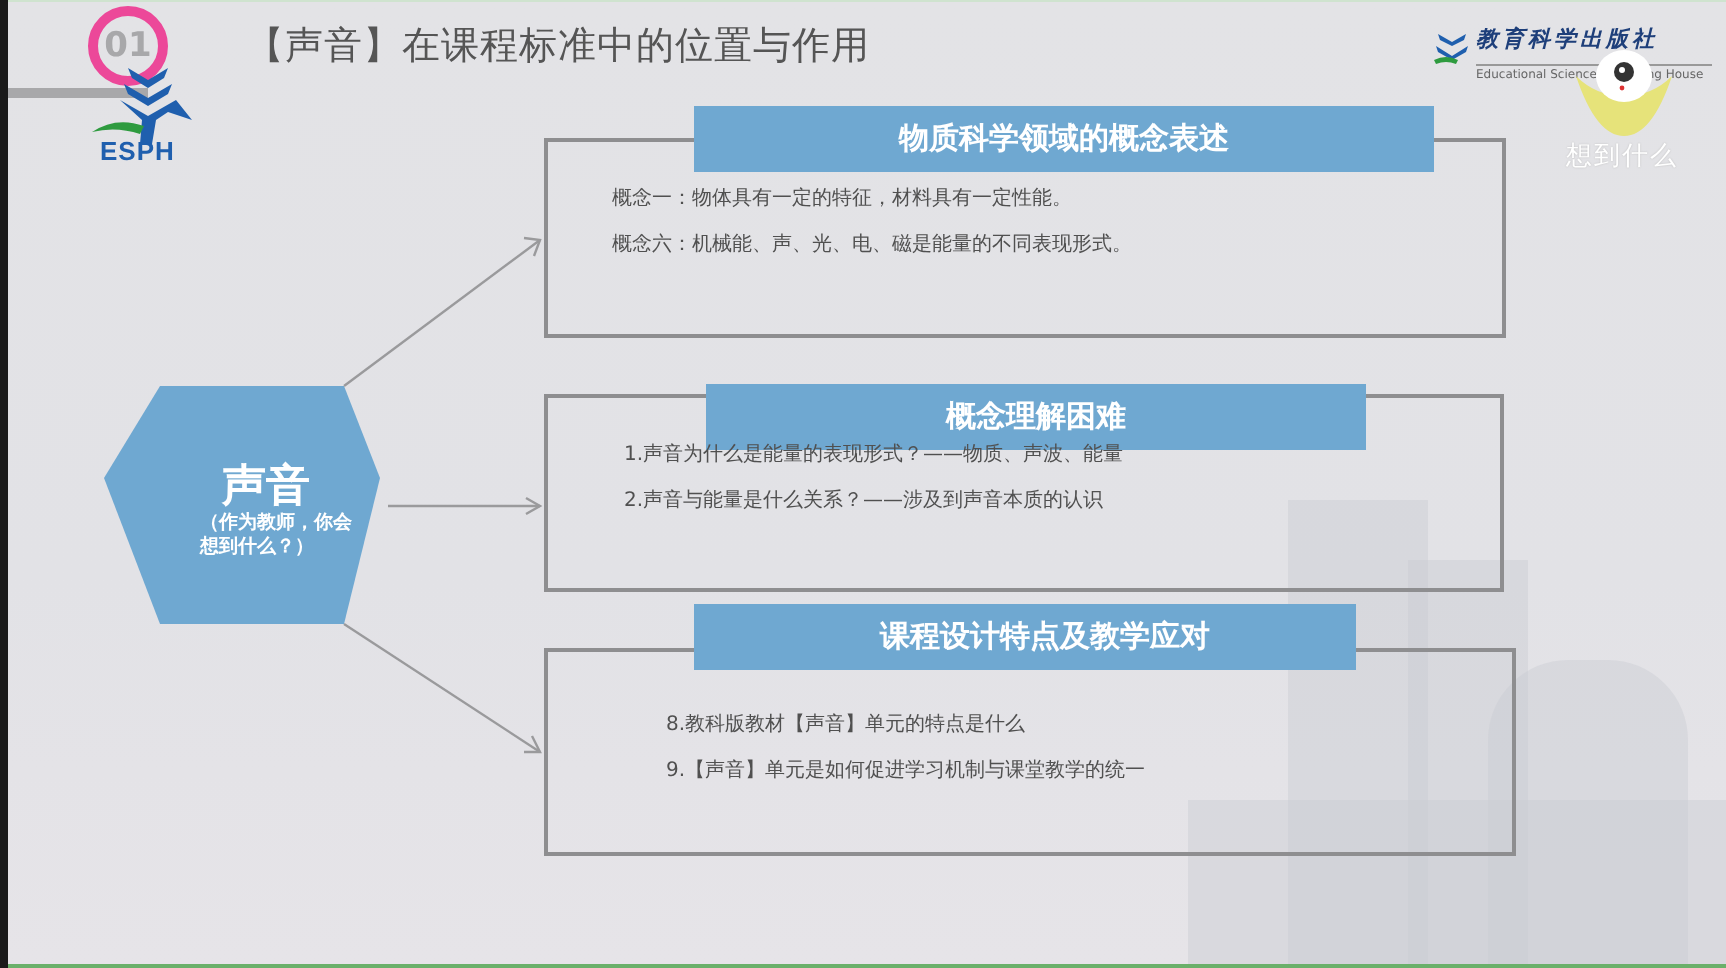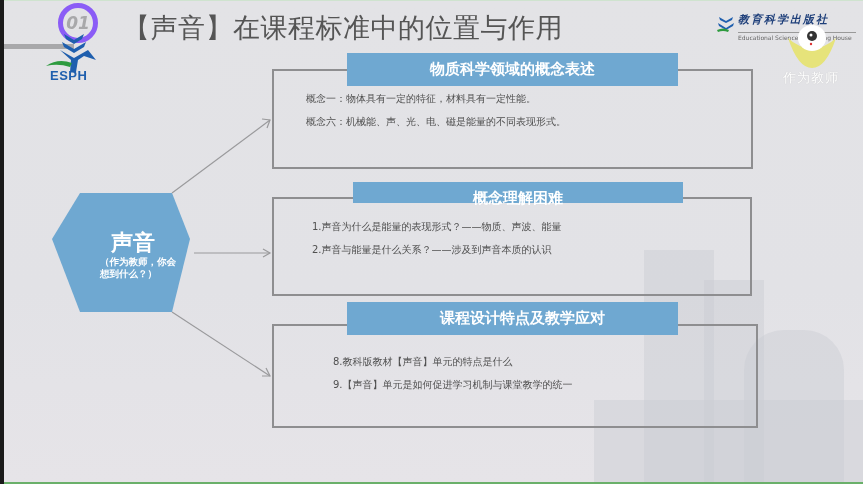--- a/index.html
+++ b/index.html
@@ -14,26 +14,26 @@
     overflow:hidden;
   }
   .green-line { position:absolute; left:4px; right:0; bottom:0; height:2px; background:#6ab06a; }
   .top-green { position:absolute; left:4px; right:0; top:0; height:1px; background:#cfe3cf; }
 
   
   .bldg { position:absolute; background:#c9ccd3; opacity:.45; }
 
   .title-bar { position:absolute; left:0; top:44px; width:70px; height:5px; background:#a8a8aa; }
   .num-circle {
-    position:absolute; left:58px; top:3px; width:40px; height:40px; border-radius:50%;
-    border:5px solid #8b5cf6; box-sizing:border-box;
-    color:#a8a8aa; font-size:17px; font-weight:bold; text-align:center; line-height:30px;font-style:italic;
+    position:absolute; left:44px; top:3px; width:40px; height:40px; border-radius:50%;
+    border:5px solid #ec4899; box-sizing:border-box;
+    color:#a8a8aa; font-size:17px; font-weight:bold; text-align:center; line-height:30px;
   }
   .title {
-    position:absolute; left:123px; top:10px; font-size:27px; color:#555;
+    position:absolute; left:123px; top:10px; font-size:19px; color:#555;
     letter-spacing:0.5px; white-space:nowrap;
   }
   .logo { position:absolute; left:42px; top:20px; width:60px; height:60px; }
   .logo-text {
     position:absolute; left:50px; top:68px; font-size:13px; font-weight:bold; color:#1f5fae;
     letter-spacing:0.5px; font-family:"Liberation Sans", sans-serif;
   }
   .pub-logo { position:absolute; left:716px; top:13px; }
   .pub-cn { position:absolute; left:738px; top:12px; font-size:11px; color:#1e3f7a; font-style:italic; font-family:"DejaVu Serif", serif; letter-spacing:2px; white-space:nowrap; font-weight:bold;}
   .pub-en { position:absolute; left:738px; top:32px; font-size:6px; color:#666; white-space:nowrap; border-top:1px solid #999; padding-top:1px; width:118px;}
@@ -90,43 +90,43 @@
 <div class="pub-cn">教育科学出版社</div>
 <div class="pub-en">Educational Science Publishing House</div>
 
 <svg class="mascot" width="56" height="46" viewBox="0 0 56 46">
   <path d="M4 14 q10 30 24 30 q14 0 24 -30 q-10 10 -24 10 q-14 0 -24 -10z" fill="#e6e37a"></path>
   <ellipse cx="28" cy="14" rx="14" ry="13" fill="#fff"></ellipse>
   <circle cx="28" cy="12" r="5" fill="#333"></circle>
   <circle cx="27" cy="11" r="1.5" fill="#fff"></circle>
   <circle cx="27" cy="20" r="1.2" fill="#d33"></circle>
 </svg>
-<div class="mascot-label">作为教师</div>
+<div class="mascot-label">想到什么</div>
 
 <svg class="hex" width="863" height="484">
   <polygon points="80,193 172,193 190,239 172,312 80,312 52,239" fill="#6fa8d1" transform="translate(0,0)"></polygon>
   <line x1="172" y1="193" x2="270" y2="120" stroke="#9a9a9c" stroke-width="1.2"></line>
   <polyline points="262,119 270,120 267,128" fill="none" stroke="#9a9a9c" stroke-width="1.2"></polyline>
   <line x1="194" y1="253" x2="270" y2="253" stroke="#9a9a9c" stroke-width="1.2"></line>
   <polyline points="263,249 270,253 263,257" fill="none" stroke="#9a9a9c" stroke-width="1.2"></polyline>
   <line x1="172" y1="312" x2="270" y2="376" stroke="#9a9a9c" stroke-width="1.2"></line>
   <polyline points="266,368 270,376 262,376" fill="none" stroke="#9a9a9c" stroke-width="1.2"></polyline>
 </svg>
 <div class="hex-title">声音</div>
 <div class="hex-sub">
   <div>（作为教师，你会</div>
   <div>想到什么？）</div>
 </div>
 
 <div class="box" style="left:272px;top:69px;width:481px;height:100px;"></div>
-<div class="box-header" style="left:347px;top:53px;width:331px;height:33px;line-height:33px;text-align:center;">物质科学领域的概念表述</div>
+<div class="box-header" style="left:347px;top:53px;width:370px;height:33px;line-height:33px;text-align:center;">物质科学领域的概念表述</div>
 <div class="box-line" style="left:306px;top:92px;">概念一：物体具有一定的特征，材料具有一定性能。</div>
 <div class="box-line" style="left:306px;top:115px;">概念六：机械能、声、光、电、磁是能量的不同表现形式。</div>
 
 <div class="box" style="left:272px;top:197px;width:480px;height:99px;"></div>
-<div class="box-header" style="left:353px;top:182px;width:330px;height:21px;line-height:33px;">概念理解困难</div>
+<div class="box-header" style="left:353px;top:192px;width:330px;height:33px;line-height:33px;">概念理解困难</div>
 <div class="box-line" style="left:312px;top:220px;">1.声音为什么是能量的表现形式？——物质、声波、能量</div>
 <div class="box-line" style="left:312px;top:243px;">2.声音与能量是什么关系？——涉及到声音本质的认识</div>
 
 <div class="box" style="left:272px;top:324px;width:486px;height:104px;"></div>
 <div class="box-header" style="left:347px;top:302px;width:331px;height:33px;line-height:33px;padding-left:20px;">课程设计特点及教学应对</div>
 <div class="box-line" style="left:333px;top:355px;">8.教科版教材【声音】单元的特点是什么</div>
 <div class="box-line" style="left:333px;top:378px;">9.【声音】单元是如何促进学习机制与课堂教学的统一</div>
 
 </body></html>

